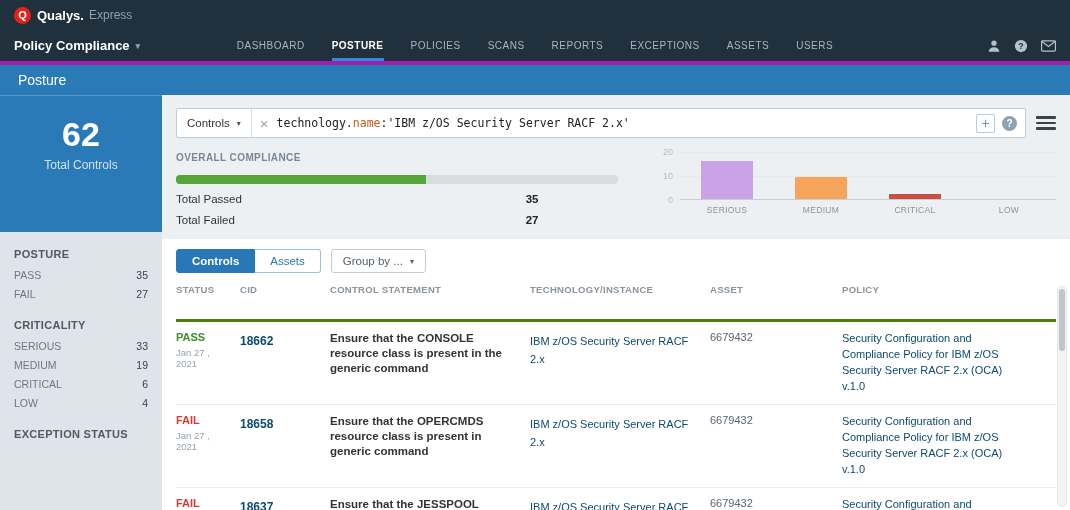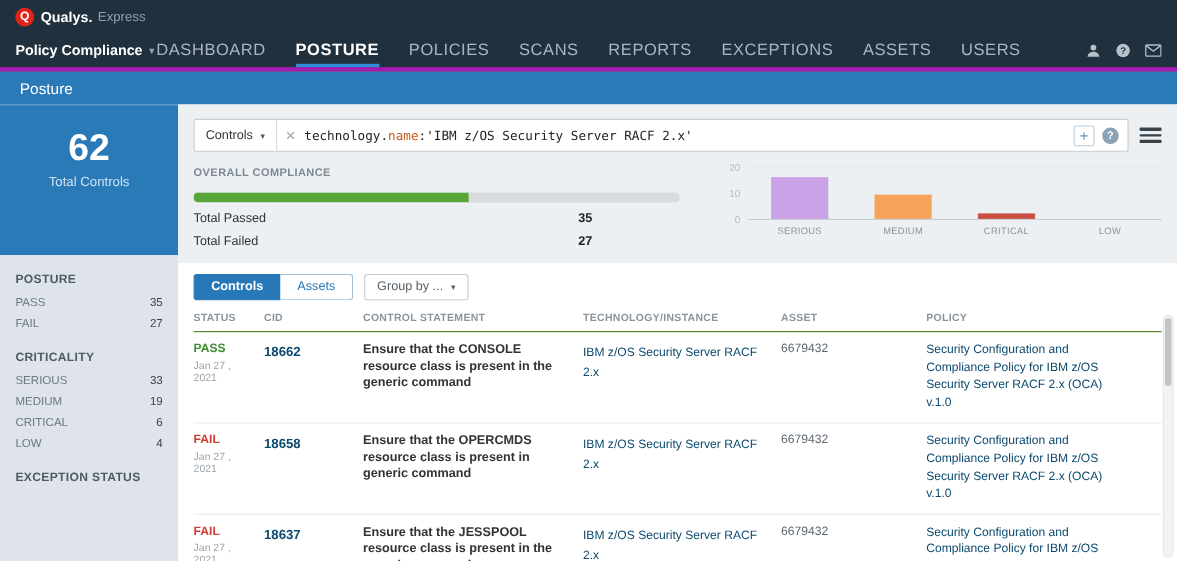--- a/index.html
+++ b/index.html
@@ -9,21 +9,21 @@
   .topbar{height:30px;background:#20303d;display:flex;align-items:center;padding:0 14px}
   .logo{display:flex;align-items:center;cursor:pointer}
   .logo-mark{width:17px;height:17px;border-radius:50%;background:#e2231a;color:#fff;
     font-weight:bold;font-size:11px;display:flex;align-items:center;justify-content:center;margin-right:6px}
   .logo-text{color:#fff;font-weight:bold;font-size:13px}
   .logo-edition{color:#8fa1ae;font-size:12px;margin-left:5px}
   .navbar{height:35px;background:#20303d;display:flex;align-items:stretch;padding:0 14px;position:relative;border-bottom:4px solid #a21caf}
   .app-switcher{display:flex;align-items:center;color:#fff;font-size:13px;font-weight:bold;gap:6px;z-index:2;cursor:pointer}
   .app-switcher .caret{color:#8fa1ae;font-size:9px}
   .main-nav{position:absolute;left:0;right:0;top:0;bottom:0;display:flex;align-items:stretch;justify-content:center;gap:27px}
-  .nav-item{display:flex;align-items:center;color:#a9b6c0;font-size:15px;letter-spacing:.5px;cursor:pointer;
+  .nav-item{display:flex;align-items:center;color:#a9b6c0;font-size:10px;letter-spacing:.5px;cursor:pointer;
     border-bottom:3px solid transparent;padding-top:3px}
   .nav-item.active{color:#fff;font-weight:bold;border-bottom-color:#2e8fd8}
   .nav-icons{margin-left:auto;display:flex;align-items:center;gap:13px;z-index:2}
   .nav-ic{display:flex;align-items:center;cursor:pointer}
   .page-header{height:30px;background:#2b7ab8;color:#fff;font-size:14px;display:flex;align-items:center;padding:0 18px}
   
   .content{display:flex;height:415px}
   .left-col{width:162px;display:flex;flex-direction:column;flex:none}
   .total-box{height:137px;background:#2b7ab8;color:#fff;text-align:center;box-shadow:inset 0 1px 0 rgba(255,255,255,.22)}
   .total-value{font-size:34px;font-weight:bold;margin-top:22px;line-height:1}
@@ -85,21 +85,21 @@
   .group-btn{margin-left:10px;height:24px;border:1px solid #c6ccd0;border-radius:3px;padding:0 11px;font-size:11.5px;
     color:#556069;display:flex;align-items:center;gap:7px;background:#fff;cursor:pointer}
   .caret-dark{font-size:8px;color:#556069}
   .toolbar-right{margin-left:auto;display:flex;align-items:center;gap:9px;color:#55616b;font-size:11.5px}
   .pag b{color:#222;margin-left:3px}
   .pg-ic{width:11px;height:11px;border:1px solid #9fb7c7;background:#dfe9f0;border-radius:1px;cursor:pointer}
   .pg-ic.next{background:#2878b8;border-color:#2878b8}
   .tb-ic{display:flex;align-items:center;cursor:pointer}
   .gear{font-size:15px;color:#7c8791;line-height:1;cursor:pointer}
   .thead,.trow{display:grid;grid-template-columns:64px 90px 200px 180px 132px 1fr}
-  .thead{padding:11px 0 6px;border-bottom:1px solid #4d7c0f}
+  .thead{padding:11px 0 24px;border-bottom:3px solid #4d7c0f}
   .hcell{font-size:9.5px;font-weight:bold;color:#8a949c;letter-spacing:.3px;padding-right:10px;cursor:pointer}
   .trow{padding:9px 0;border-bottom:1px solid #e8ebed}
   .cell{padding-right:12px;min-width:0}
   .st{font-size:11px;font-weight:bold}
   .st.pass{color:#3e8e2e}
   .st.fail{color:#cf3d34}
   .date{font-size:9.5px;color:#9aa3ab;margin-top:4px}
   .link{color:#0c4a6e;cursor:pointer}
   .cid{font-size:12px;font-weight:bold}
   .stmt{font-size:11.5px;font-weight:bold;color:#333;line-height:1.32;padding-right:26px}

